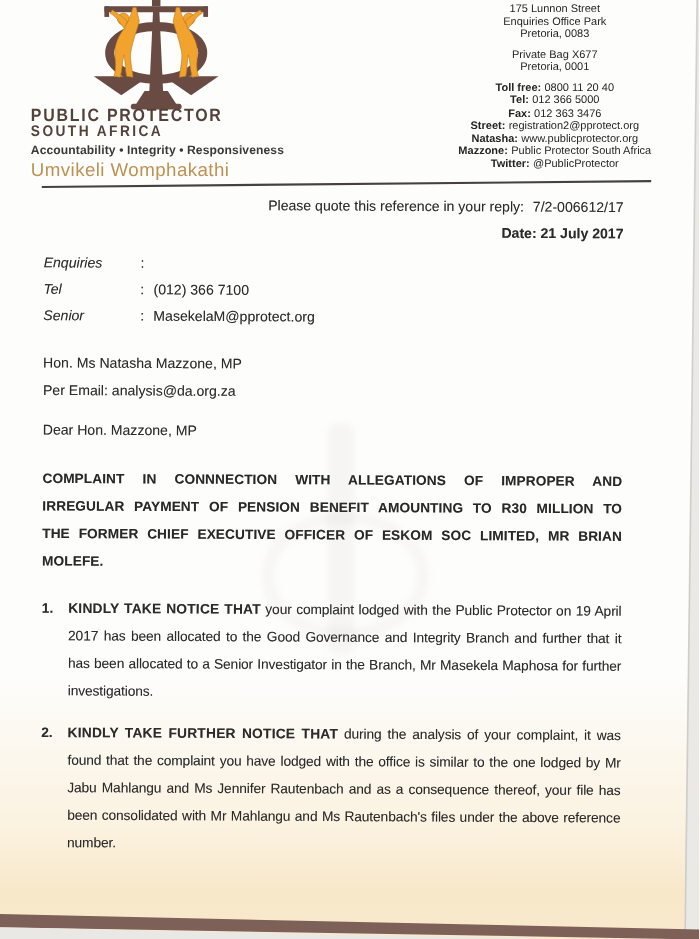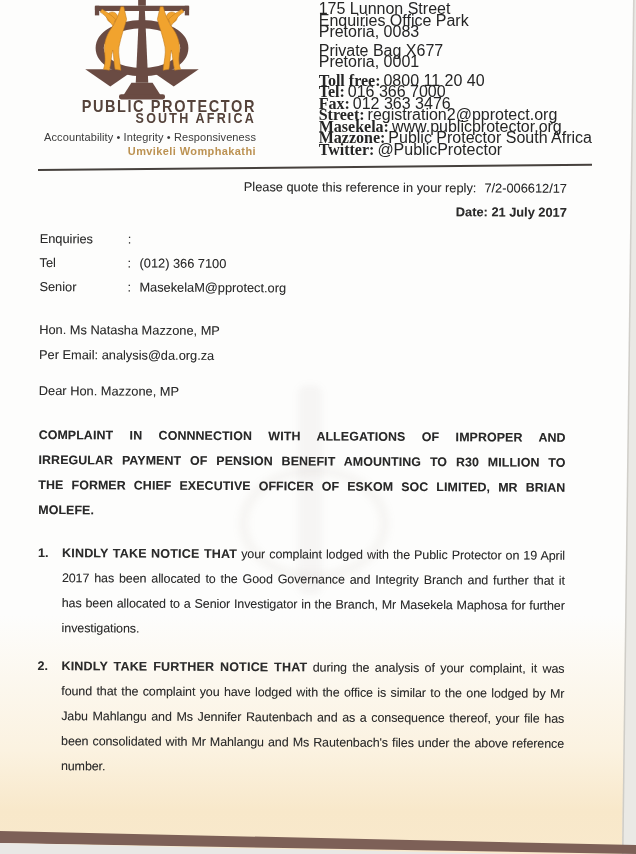--- a/index.html
+++ b/index.html
@@ -3,38 +3,38 @@
 <meta charset="utf-8">
 <style>
   html,body{margin:0;padding:0;background:#ffffff;}
   .page{
     position:relative;width:636px;height:854px;overflow:hidden;
     font-family:"Liberation Sans",sans-serif;color:#2a2a2a;
     background:linear-gradient(180deg,#fdfdfc 0%,#fdfdfc 72%,#fbf2e0 88%,#f8e8ca 95%,#f9e9cc 100%);
   }
   
   .letterhead{position:absolute;top:0;left:0;right:0;height:170px;}
-  .logo-block{position:absolute;left:28px;top:0;width:228px;text-align:right;}
+  .logo-block{position:absolute;left:28px;top:0;width:228px;text-align:left;}
   .logo-svg{display:block;margin:0 auto;}
   .org-line1{font-size:14.5px;font-weight:700;color:#54423a;letter-spacing:1.6px;transform:scale(1,1.12);line-height:13px;}
   .org-line2{font-size:12.5px;font-weight:700;color:#54423a;letter-spacing:2.2px;transform:scale(1,1.12);line-height:13px;}
-  .tagline{font-size:11px;font-weight:400;color:#3a3a3a;margin-top:5px;white-space:nowrap;letter-spacing:.1px;}
-  .tagline-zulu{font-size:11px;font-weight:700;color:#bc9252;margin-top:2px;letter-spacing:.4px;}
-  .contact-block{position:absolute;right:44px;top:3px;text-align:left;font-size:16px;line-height:11.5px;color:#252525;}
+  .tagline{font-size:11px;font-weight:700;color:#3a3a3a;margin-top:5px;white-space:nowrap;letter-spacing:.1px;}
+  .tagline-zulu{font-size:17px;font-weight:400;color:#bc9252;margin-top:2px;letter-spacing:.4px;}
+  .contact-block{position:absolute;right:44px;top:3px;text-align:center;font-size:10px;line-height:11.5px;color:#252525;}
   .c-gap{height:7px;}
-  .c-row b{margin-right:3px;font-family:Liberation Serif, serif;}
+  .c-row b{margin-right:3px;}
   .header-rule{position:absolute;left:38px;top:169px;width:554px;height:2px;background:#46413d;transform:rotate(-.55deg);transform-origin:left center;}
   
   .body-content{position:absolute;left:40px;top:178px;width:527px;font-size:12.8px;color:#2b2b2b;transform:rotate(.3deg);transform-origin:top left;text-shadow:0 0 .4px rgba(0,0,0,.28);}
   .ref-line{text-align:right;line-height:16px;}
   .ref-value{margin-left:8px;}
   .date-line{text-align:right;font-weight:700;margin-top:8px;line-height:16px;}
   .enquiries{margin-top:9px;}
   .e-row{display:flex;line-height:24px;}
-  .e-lbl{width:88px;flex:0 0 88px;}
+  .e-lbl{width:88px;flex:0 0 88px;font-style:italic;}
   .e-sep{width:12px;flex:0 0 12px;}
   .underline{text-underline-offset:2px;}
   .recipient{margin-top:18px;line-height:25px;}
   .salutation{margin-top:14px;line-height:20px;}
   .subject{margin-top:22px;font-weight:700;font-size:12.4px;line-height:25px;text-align:justify;letter-spacing:.1px;word-spacing:2px;color:#282828;}
   .para{display:flex;}
   .para.p1{margin-top:18px;}
   .para.p2{margin-top:13px;}
   .p-num{flex:0 0 24px;width:24px;font-weight:700;line-height:25px;font-size:12.5px;}
   .p-text{flex:1;text-align:justify;line-height:25px;font-size:12.5px;letter-spacing:-.1px;}
@@ -86,24 +86,24 @@
 
     <div class="contact-block">
       <div class="c-row">175 Lunnon Street</div>
       <div class="c-row">Enquiries Office Park</div>
       <div class="c-row">Pretoria, 0083</div>
       <div class="c-gap"></div>
       <div class="c-row">Private Bag X677</div>
       <div class="c-row">Pretoria, 0001</div>
       <div class="c-gap"></div>
       <div class="c-row"><b>Toll free:</b><span>0800 11 20 40</span></div>
-      <div class="c-row"><b>Tel:</b><span>016 366 7000</span></div>
+      <div class="c-row"><b>Tel:</b><span>012 366 5000</span></div>
       <div class="c-row"><b>Fax:</b><span>012 363 3476</span></div>
       <div class="c-row"><b>Street:</b><span>registration2@pprotect.org</span></div>
-      <div class="c-row"><b>Masekela:</b><span>www.publicprotector.org</span></div>
+      <div class="c-row"><b>Natasha:</b><span>www.publicprotector.org</span></div>
       <div class="c-row"><b>Mazzone:</b><span>Public Protector South Africa</span></div>
       <div class="c-row"><b>Twitter:</b><span>@PublicProtector</span></div>
     </div>
 
     <div class="header-rule"></div>
   </div>
 
   <div class="body-content">
 
     <div class="ref-line">

